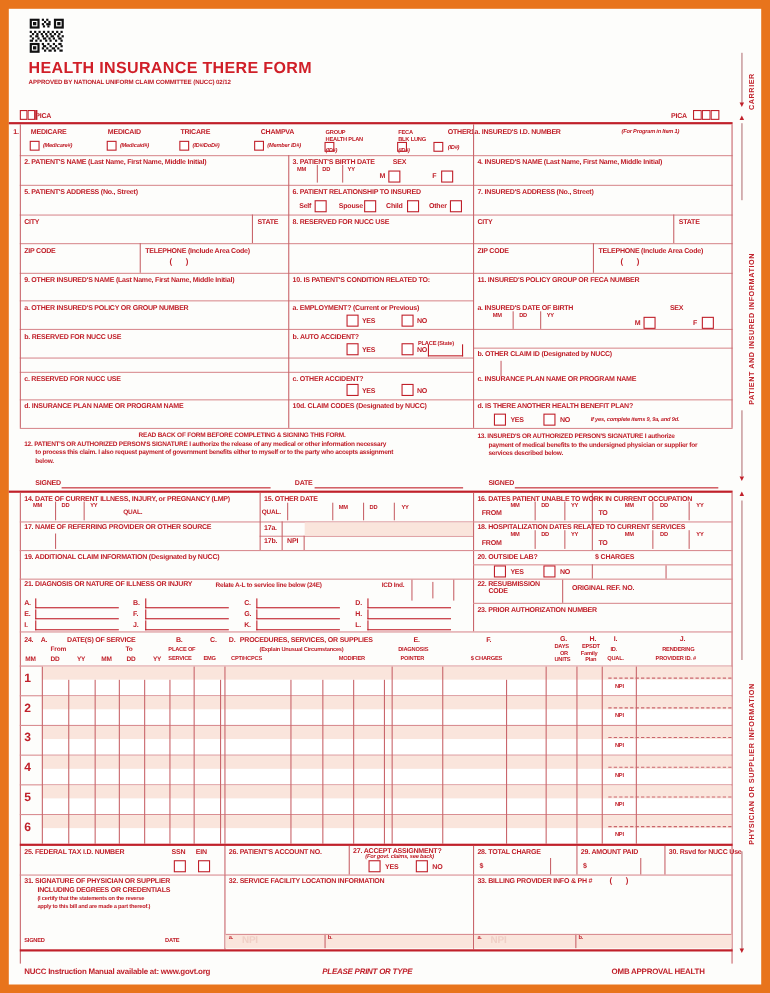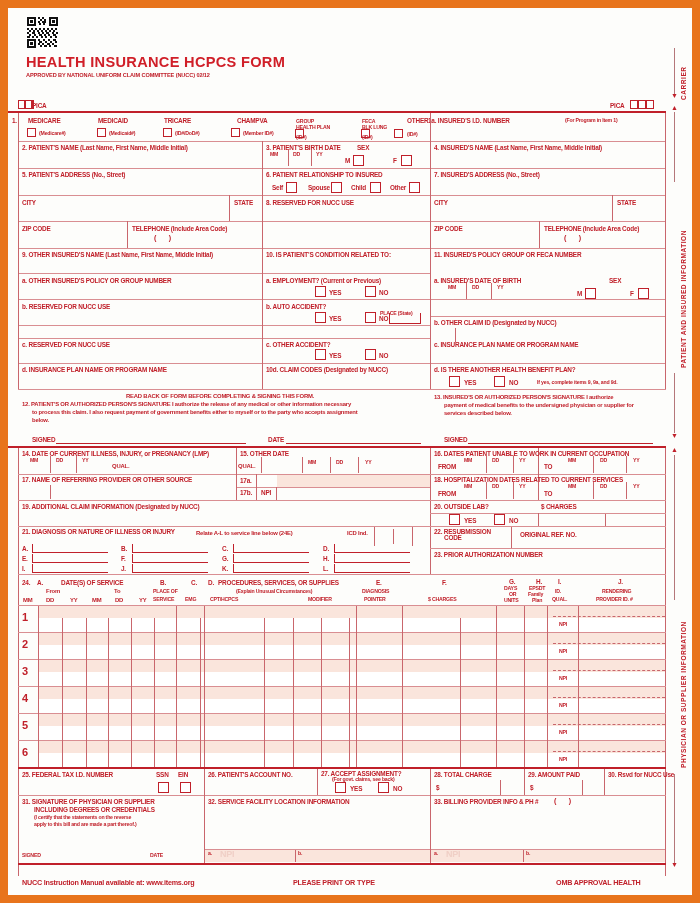--- a/index.html
+++ b/index.html
@@ -12,21 +12,21 @@
   }
   
   #frame { position:absolute; left:0; top:0; width:700px; height:903px; background:#e8741c; }
   #page  { position:absolute; left:8px; top:8px; width:684px; height:887px; background:#fdfdfb; }
   .box{ position:absolute; }
   .lbl{ position:absolute; color:#c0202a; font-weight:bold; letter-spacing:-.2px; line-height:1.02; }
   .f6  { font-size:5.2px; }
   .f65 { font-size:5.9px; }
   .f7  { font-size:6.4px; }
   .f8  { font-size:7.2px; }
-  .ital{ }
+  .ital{ font-style:italic; }
   .cbx{ position:absolute; border:1px solid #c0202a; background:#fff; }
   .hl { position:absolute; background:#c0202a; }    
   .tl { position:absolute; background:#d98e92; }    
   .vl { position:absolute; background:#c9666c; }    
   .ul { position:absolute; border-bottom:1px solid #c0202a; }   
   .dash{ position:absolute; border-bottom:1px dashed #c9666c; }
   .shade { position:absolute; background:#fae5dc; }
   .tick { position:absolute; width:1px; background:#c9666c; }
 
   
@@ -118,21 +118,21 @@
           <rect x="16" y="27" width="2" height="2"></rect>
       <rect x="21" y="27" width="3" height="2"></rect>
           <rect x="26" y="27" width="2" height="2"></rect>
       <rect x="14" y="29" width="2" height="2"></rect>
           <rect x="18" y="29" width="3" height="2"></rect>
       <rect x="23" y="29" width="2" height="2"></rect>
           <rect x="28" y="29" width="3" height="2"></rect>
     </g>
   </svg>
 
-  <div id="title">HEALTH INSURANCE HCPCS FORM</div>
+  <div id="title">HEALTH INSURANCE THERE FORM</div>
   <div id="approved">APPROVED BY NATIONAL UNIFORM CLAIM COMMITTEE (NUCC) 02/12</div>
 
   <div class="vtxt" style="left:672px; top:92px;">CARRIER</div>
   <div class="vbar" style="left:666px; top:40px;  height:46px;"></div>
   <div class="arrow" style="left:663px; top:84px;">▼</div>
 
   <div class="arrow" style="left:663px; top:96px;">▲</div>
   <div class="vbar" style="left:666px; top:104px; height:70px;"></div>
   <div class="vtxt" style="left:672px; top:360px;">PATIENT AND INSURED INFORMATION</div>
   <div class="vbar" style="left:666px; top:365px; height:60px;"></div>
@@ -607,19 +607,19 @@
   <div class="shade" style="left:423px; top:841px; width:234px; height:13px;"></div>
   <div class="lbl f6" style="left:426px; top:843px;">a.</div>
   <div class="lbl" style="left:438px; top:842px; font-size:9px; color:#f0cfc6; font-weight:bold;">NPI</div>
   <div class="lbl f6" style="left:518px; top:843px;">b.</div>
   <div class="vl" style="left:515px; top:841px; width:1px; height:13px;"></div>
   <div class="tl" style="left:423px; top:841px; width:234px; height:1px;"></div>
 
   <div class="hl" style="left:10px; top:855px; width:648px; height:2.4px;"></div>
 
   <div id="foot">
-    <div class="lbl f8" style="left:14px; top:3px;">NUCC Instruction Manual available at: www.items.org</div>
+    <div class="lbl f8" style="left:14px; top:3px;">NUCC Instruction Manual available at: www.govt.org</div>
     <div class="lbl f8 ital" style="left:285px; top:3px;">PLEASE PRINT OR TYPE</div>
     <div class="lbl f8" style="left:548px; top:3px;">OMB APPROVAL HEALTH</div>
   </div>
 
 </div>
 </div>
 
 </body></html>

